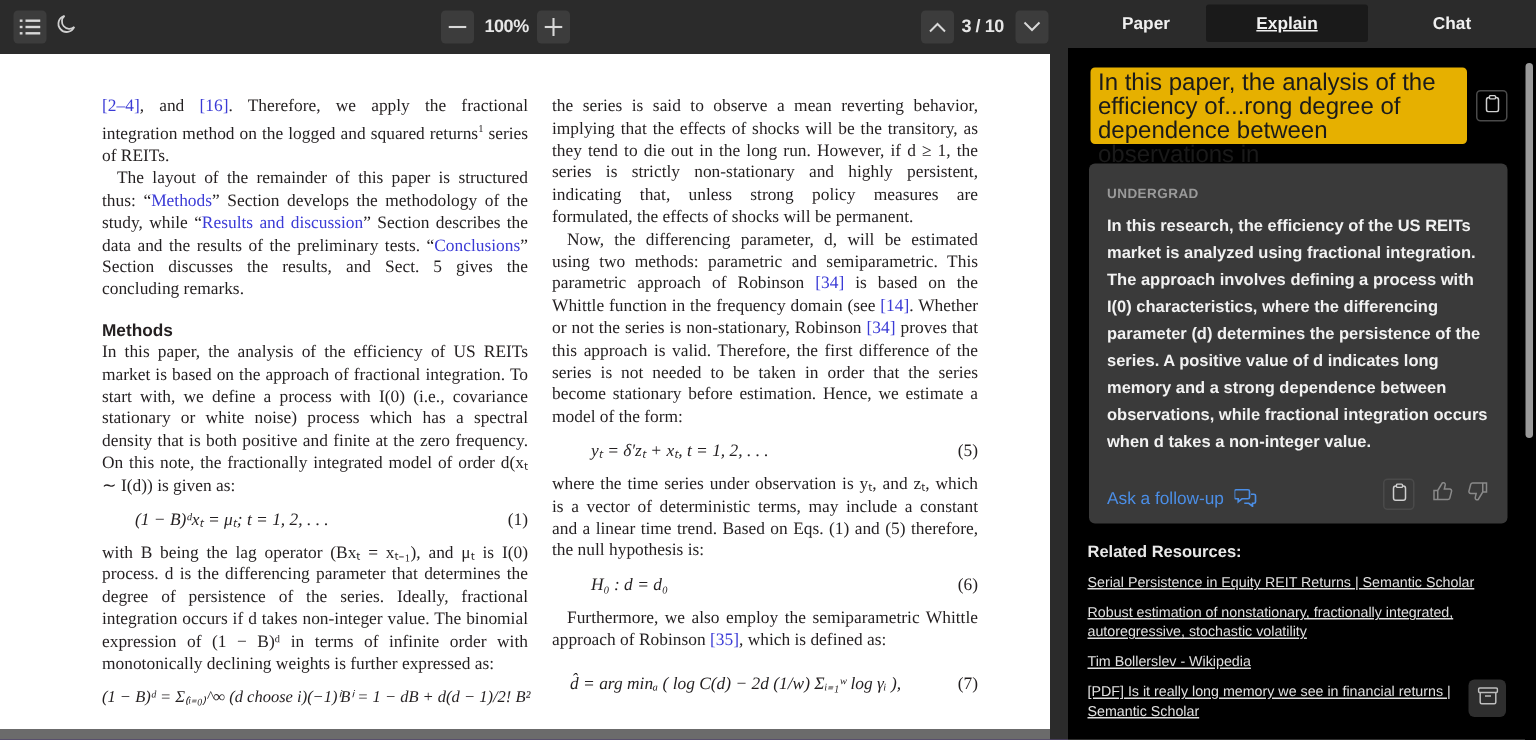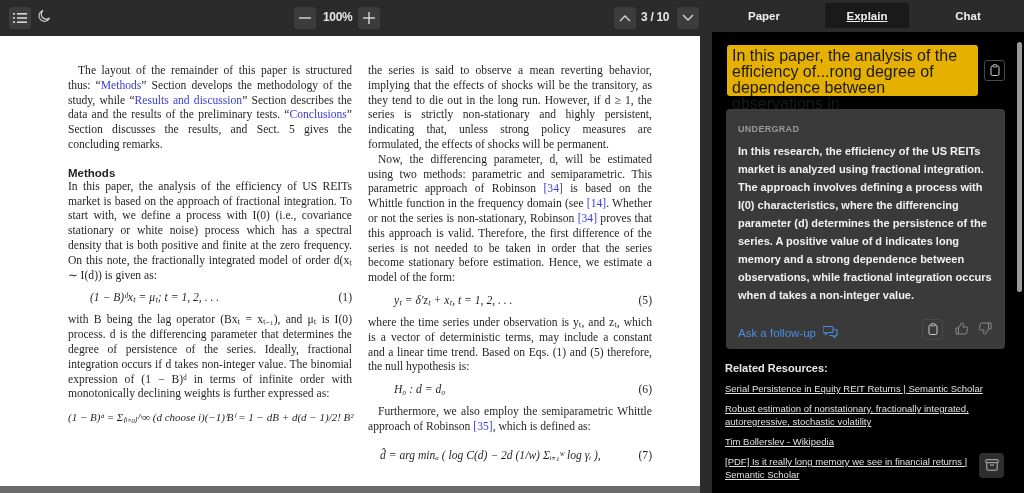--- a/index.html
+++ b/index.html
@@ -106,20 +106,23 @@
         <svg width="12" height="8" viewBox="0 0 12 8">
             <path d="M1 1 L6 6 L11 1" fill="none" stroke="#d8d8d8" stroke-width="1.3"></path>
           </svg>
       </span>
     </div>
   </div>
 
   <div class="page">
 
     <div class="col" style="left:68px; top:28px; width:284px;">
+      <p>
+        <a class="ref" href="#">[2–4]</a><span>, and </span><a class="ref" href="#">[16]</a><span>. Therefore, we apply the fractional integration method on the logged and squared returns</span><sup style="font-size:7px;">1</sup><span> series of REITs.</span>
+      </p>
       <p class="ind">
         <span>The layout of the remainder of this paper is structured thus: “</span><a class="ref" href="#">Methods</a><span>” Section develops the methodology of the study, while “</span><a class="ref" href="#">Results and discussion</a><span>” Section describes the data and the results of the preliminary tests. “</span><a class="ref" href="#">Conclusions</a><span>” Section discusses the results, and Sect. 5 gives the concluding remarks.</span>
       </p>
       <div style="height:13px;"></div>
       <h3>Methods</h3>
       <p>In this paper, the analysis of the efficiency of US REITs market is based on the approach of fractional integration. To start with, we define a process with I(0) (i.e., covariance stationary or white noise) process which has a spectral density that is both positive and finite at the zero frequency. On this note, the fractionally integrated model of order d(xₜ ∼ I(d)) is given as:</p>
       <div class="gap"></div>
       <div class="eq">
         <span class="lhs" style="left:22px;">(1 − B)ᵈxₜ = μₜ; t = 1, 2, . . .</span>
         <span class="num">(1)</span>
@@ -161,21 +164,21 @@
     </div>
   </div>
 
   <div class="scroll-v-track"></div>
   <div class="scroll-h"></div>
 </div>
 
 <div class="panel">
   <div class="tabs">
     <div class="tab" style="left:0; width:104px;">Paper</div>
-    <div class="tab active" style="left:113px; width:84px;text-decoration:underline;">Explain</div>
+    <div class="tab active" style="left:92px; width:108px;text-decoration:underline;">Explain</div>
     <div class="tab" style="left:203px; width:106px;">Chat</div>
   </div>
 
   <div class="panel-scroll"></div>
 
   <div class="selection">In this paper, the analysis of the efficiency of...rong degree of dependence between observations in</div>
   <div class="icon-btn" style="left:272px; top:60px;">
     <span>
       <svg width="10" height="12" viewBox="0 0 10 12">
           <rect x="1" y="2" width="8" height="9.5" rx="1.5" fill="none" stroke="#d0d0d0" stroke-width="1"></rect>

